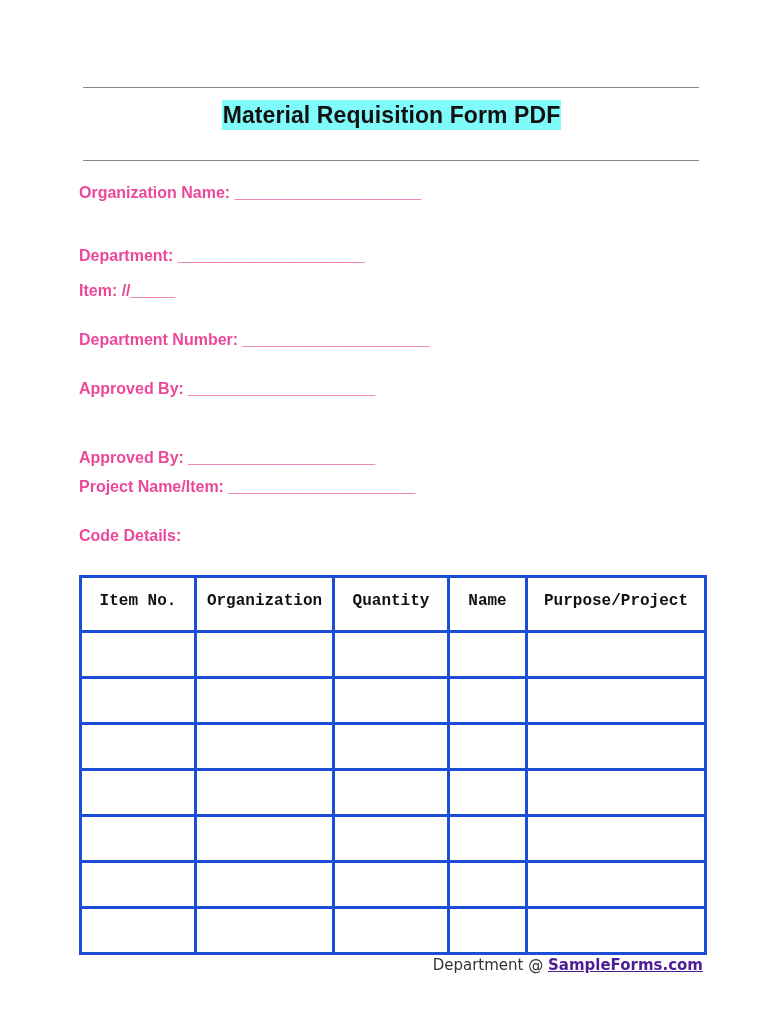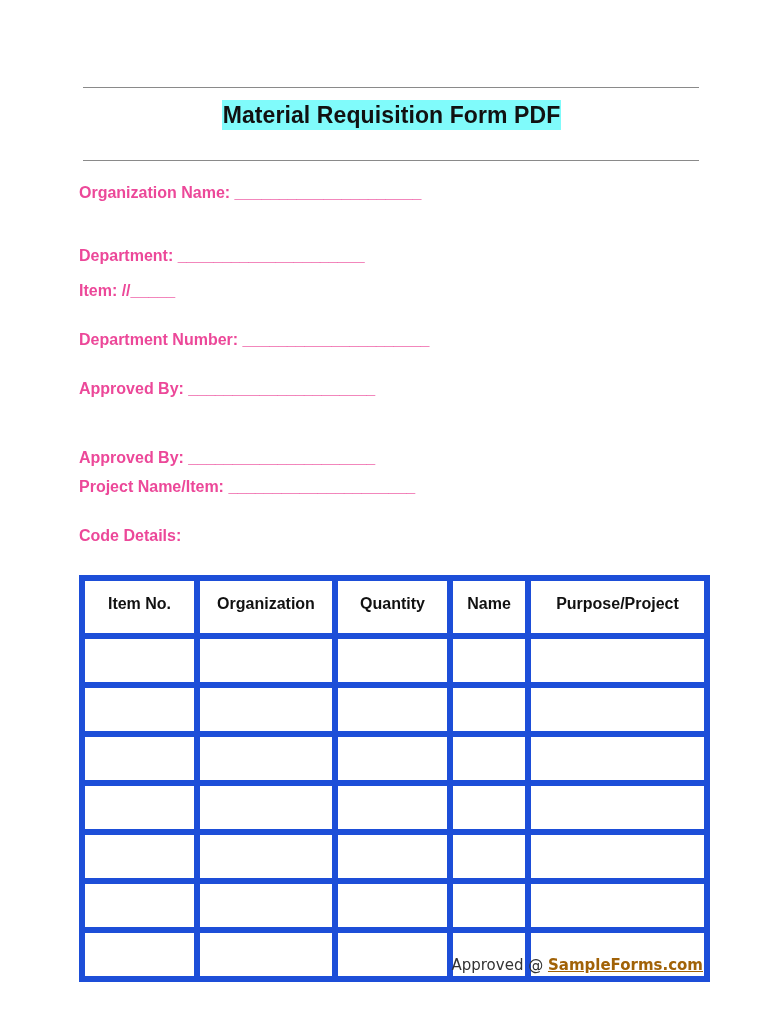--- a/index.html
+++ b/index.html
@@ -9,27 +9,27 @@
             border-top: 1px solid #8a8a8a; }
     .rule.top { top: 87px; }
     .rule.bottom { top: 160px; }
     .title-wrap { position: absolute; top: 100px; left: 0; width: 783px; text-align: center; }
     .title { display: inline-block; background: #80fbfb; font-weight: bold;
              font-size: 23px; line-height: 30px; padding: 0 1px; color: #111; letter-spacing: 0.1px; }
     .field { position: absolute; left: 79px; font-size: 16px; font-weight: bold;
              line-height: 20px; color: #ec4899; white-space: pre; }
     table.items { position: absolute; left: 79px; top: 575px; width: 625px;
                   border-collapse: collapse; table-layout: fixed; }
-    table.items th, table.items td { border: 6px solid #1d4ed8; padding: 0; }
+    table.items th, table.items td { border: 3px solid #1d4ed8; padding: 0; font-family: Liberation Mono, monospace; }
     table.items th { height: 46px; font-size: 16px; font-weight: bold; text-align: center;
                      vertical-align: middle; color: #111; padding-bottom: 6px; }
     table.items td { height: 43px; }
     .footer { position: absolute; top: 956px; right: 80px; font-size: 15px; color: #333;
               font-family: "DejaVu Sans", sans-serif; }
-    .footer a { color: #a16207; font-weight: bold; text-decoration: underline; }
+    .footer a { color: #4c1d95; font-weight: bold; text-decoration: underline; }
   </style>
 </head>
 <body>
 
 <div class="rule top"></div>
 <div class="title-wrap">
   <span class="title">Material Requisition Form PDF</span>
 </div>
 <div class="rule bottom"></div>
 
@@ -106,14 +106,14 @@
       <td></td>
         <td></td>
         <td></td>
         <td></td>
         <td></td>
     </tr>
   </tbody>
 </table>
 
 <div class="footer">
-  <span>Approved @ </span><a>SampleForms.com</a>
+  <span>Department @ </span><a>SampleForms.com</a>
 </div>
 
 </body></html>

